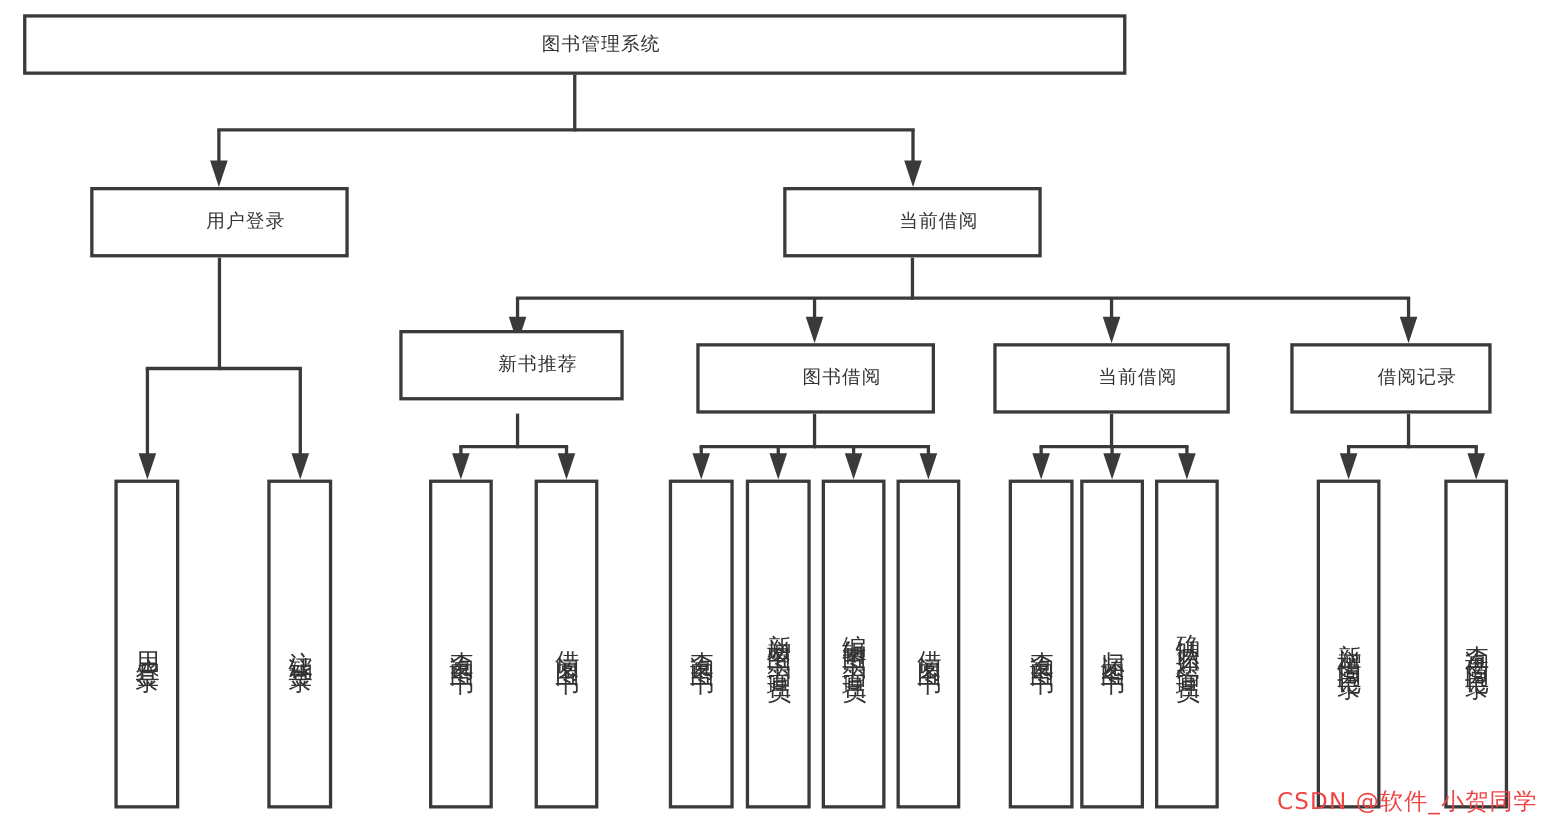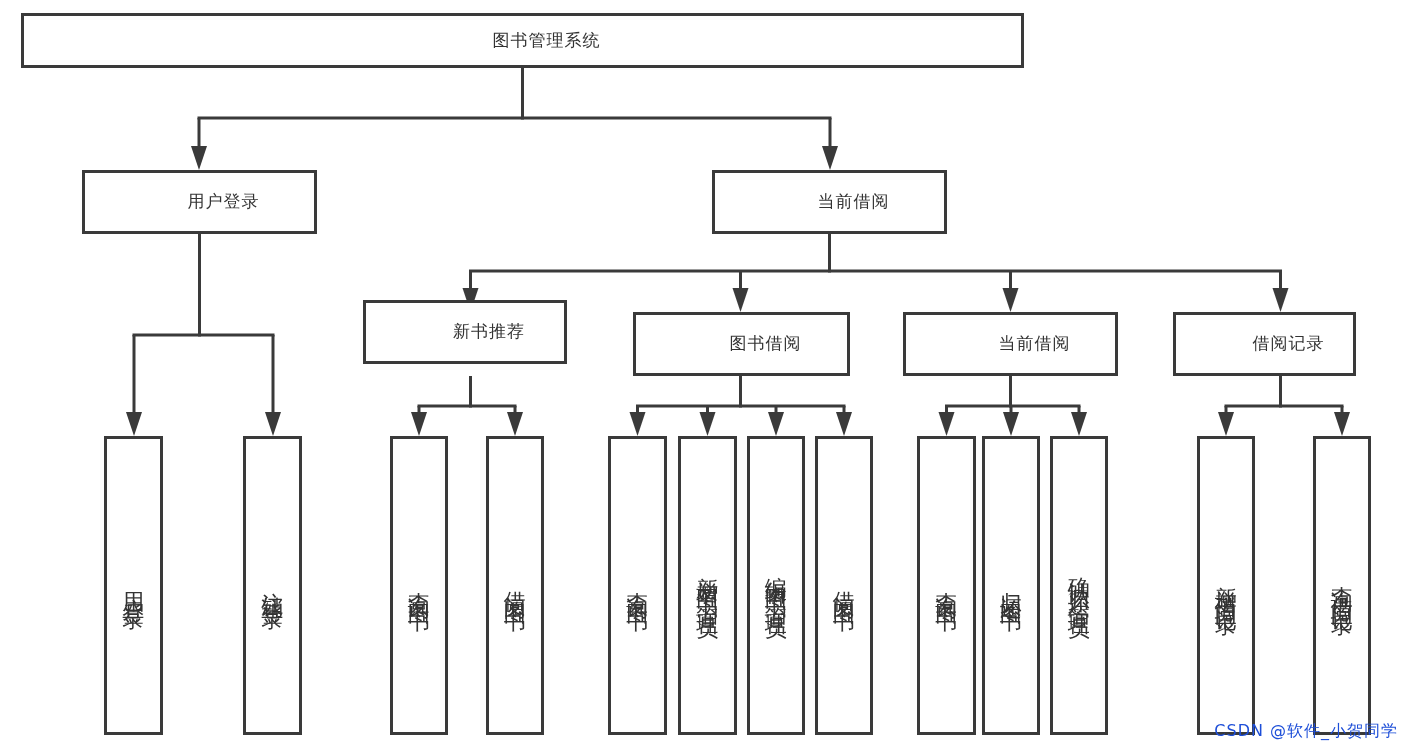--- a/index.html
+++ b/index.html
@@ -41,22 +41,22 @@
   .box.v {
     writing-mode: vertical-rl;
     text-orientation: mixed;
     font-size: 22px;
     letter-spacing: 6px;
   }
   .watermark {
     position: absolute;
     right: 7px;
     bottom: 5px;
-    font-size: 16px;
-    color: #1d4ed8;
+    font-size: 21px;
+    color: #ef4444;
     letter-spacing: 1px;
     white-space: nowrap;
   }
 </style>
 </head>
 <body>
 
 <div id="stage">
 
   <svg id="wires" viewBox="0 0 1405 747" xmlns="http://www.w3.org/2000/svg" stroke="#3a3a3a" stroke-width="3" fill="#3a3a3a">

